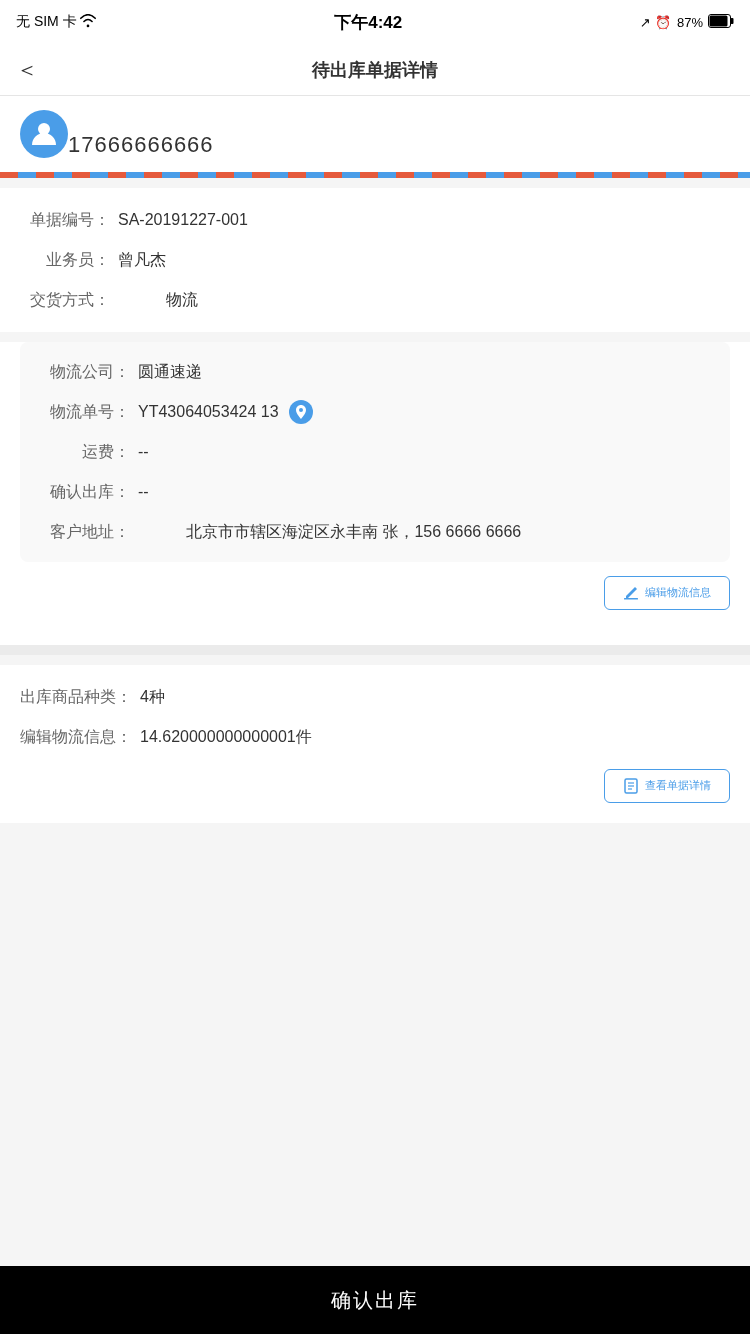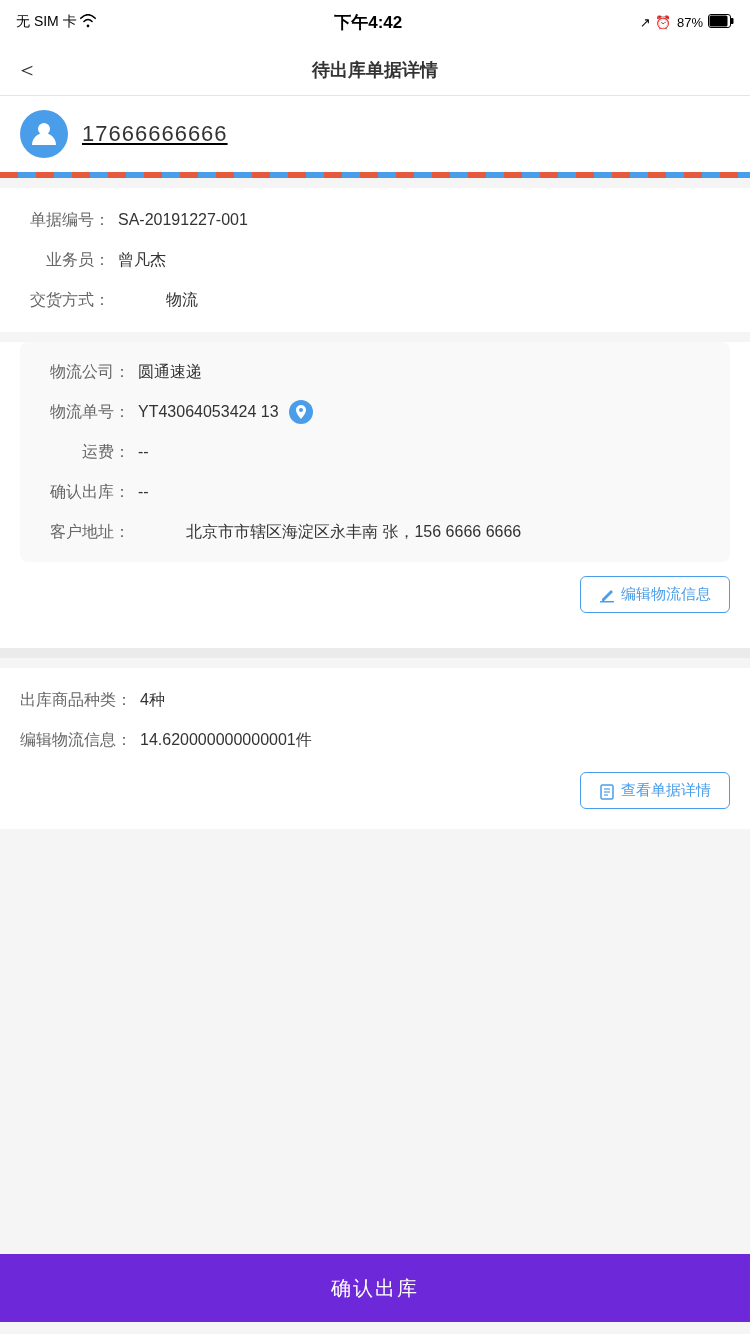--- a/index.html
+++ b/index.html
@@ -61,23 +61,22 @@
         #4a9de8 18px, #4a9de8 36px
       );
       margin: 0;
     }
 
     
     .user-header {
       background: #fff;
       padding: 14px 20px;
       display: flex;
-      align-items: center;
-      gap: 14px;
-      text-decoration: underline;
+      align-items: flex-end;
+      gap: 0;
     }
     .user-avatar {
       width: 48px;
       height: 48px;
       border-radius: 50%;
       background: #4a9de8;
       display: flex;
       align-items: center;
       justify-content: center;
       flex-shrink: 0;
@@ -147,24 +146,24 @@
     .edit-btn {
       display: flex;
       justify-content: flex-end;
       margin-top: 14px;
     }
     .btn-outline {
       border: 1.5px solid #4a9de8;
       color: #4a9de8;
       border-radius: 6px;
       padding: 8px 18px;
-      font-size: 15px;
-      background: #fff;
-      display: flex;
-      align-items: flex-end;
+      font-size: 11px;
+      background: #fff;
+      display: flex;
+      align-items: flex-start;
       gap: 6px;
       cursor: pointer;
     }
 
     
     .gray-sep {
       height: 10px;
       background: #ebebeb;
     }
 
@@ -177,24 +176,24 @@
 
     
     .bottom-spacer {
       height: 260px;
       background: #f5f5f5;
     }
 
     
     .confirm-bar {
       position: fixed;
-      bottom: 12px;
+      bottom: 0;
       left: 0;
       width: 750px;
-      background: #6d28d9;
+      background: #000000;
       height: 68px;
       display: flex;
       align-items: center;
       justify-content: center;
       cursor: pointer;
     }
     .confirm-bar span {
       color: #fff;
       font-size: 20px;
       font-weight: 500;

